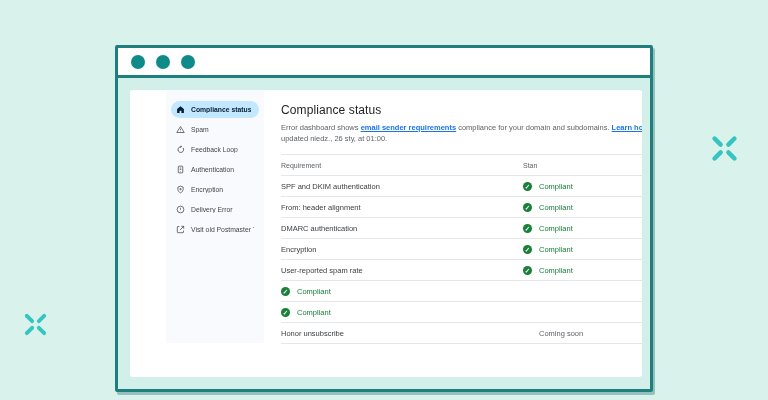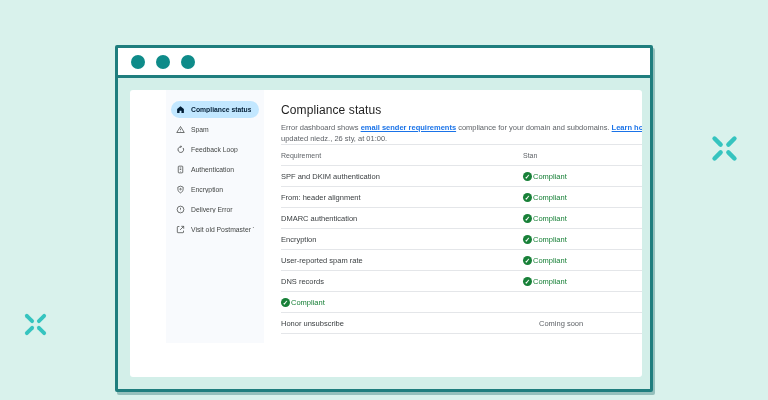--- a/index.html
+++ b/index.html
@@ -50,25 +50,25 @@
   .nav-icon svg { width:9px; height:9px; display:block; }
   .nav-label { overflow:hidden; }
 
   
   .main { flex:1; min-width:0; overflow:hidden; padding:13px 0 0 17px; }
   .page-title { font-size:12px; font-weight:400; color:#1f1f1f; letter-spacing:.1px; }
   .desc { margin-top:5px; width:560px; font-size:7.5px; line-height:11px; color:#5f6368; }
   .desc a { color:#1a73e8; text-decoration:underline; cursor:pointer;font-weight:bold; }
 
   
-  .c-table { width:389px; border-bottom:1px solid #e4e6e9; }
+  .c-table { margin-top:10px; width:389px; border-bottom:1px solid #e4e6e9; }
   .t-head, .t-row { display:flex; align-items:center; height:21px; border-top:1px solid #e4e6e9; }
   .cell-req { width:242px; flex:none; font-size:7.5px; color:#3c4043; }
   .t-head .cell-req, .t-head .cell-status { font-size:7px; color:#5f6368; }
-  .cell-status { display:flex; align-items:center; gap:1px; font-size:7.5px; }
+  .cell-status { display:flex; align-items:center; gap:7px; font-size:7.5px; }
   .check-icon {
     width:9px; height:9px; border-radius:50%; background:#188038;
     color:#fff; font-size:6.5px; line-height:9.5px; text-align:center;
     display:inline-block; font-weight:bold; flex:none;
   }
   .status-compliant { color:#188038; }
   .status-coming { color:#5f6368; padding-left:16px;text-align:center; }
 </style>
 </head>
 <body>
@@ -207,21 +207,20 @@
                 </div>
               </div>
               <div class="t-row">
                 <div class="cell-req">User-reported spam rate</div>
                 <div class="cell-status">
                   <span class="check-icon">✓</span>
                   <span class="status-compliant">Compliant</span>
                 </div>
               </div>
               <div class="t-row">
-                <div class="cell-req">DNS records</div>
                 <div class="cell-status">
                   <span class="check-icon">✓</span>
                   <span class="status-compliant">Compliant</span>
                 </div>
               </div>
               <div class="t-row">
                 <div class="cell-status">
                   <span class="check-icon">✓</span>
                   <span class="status-compliant">Compliant</span>
                 </div>

